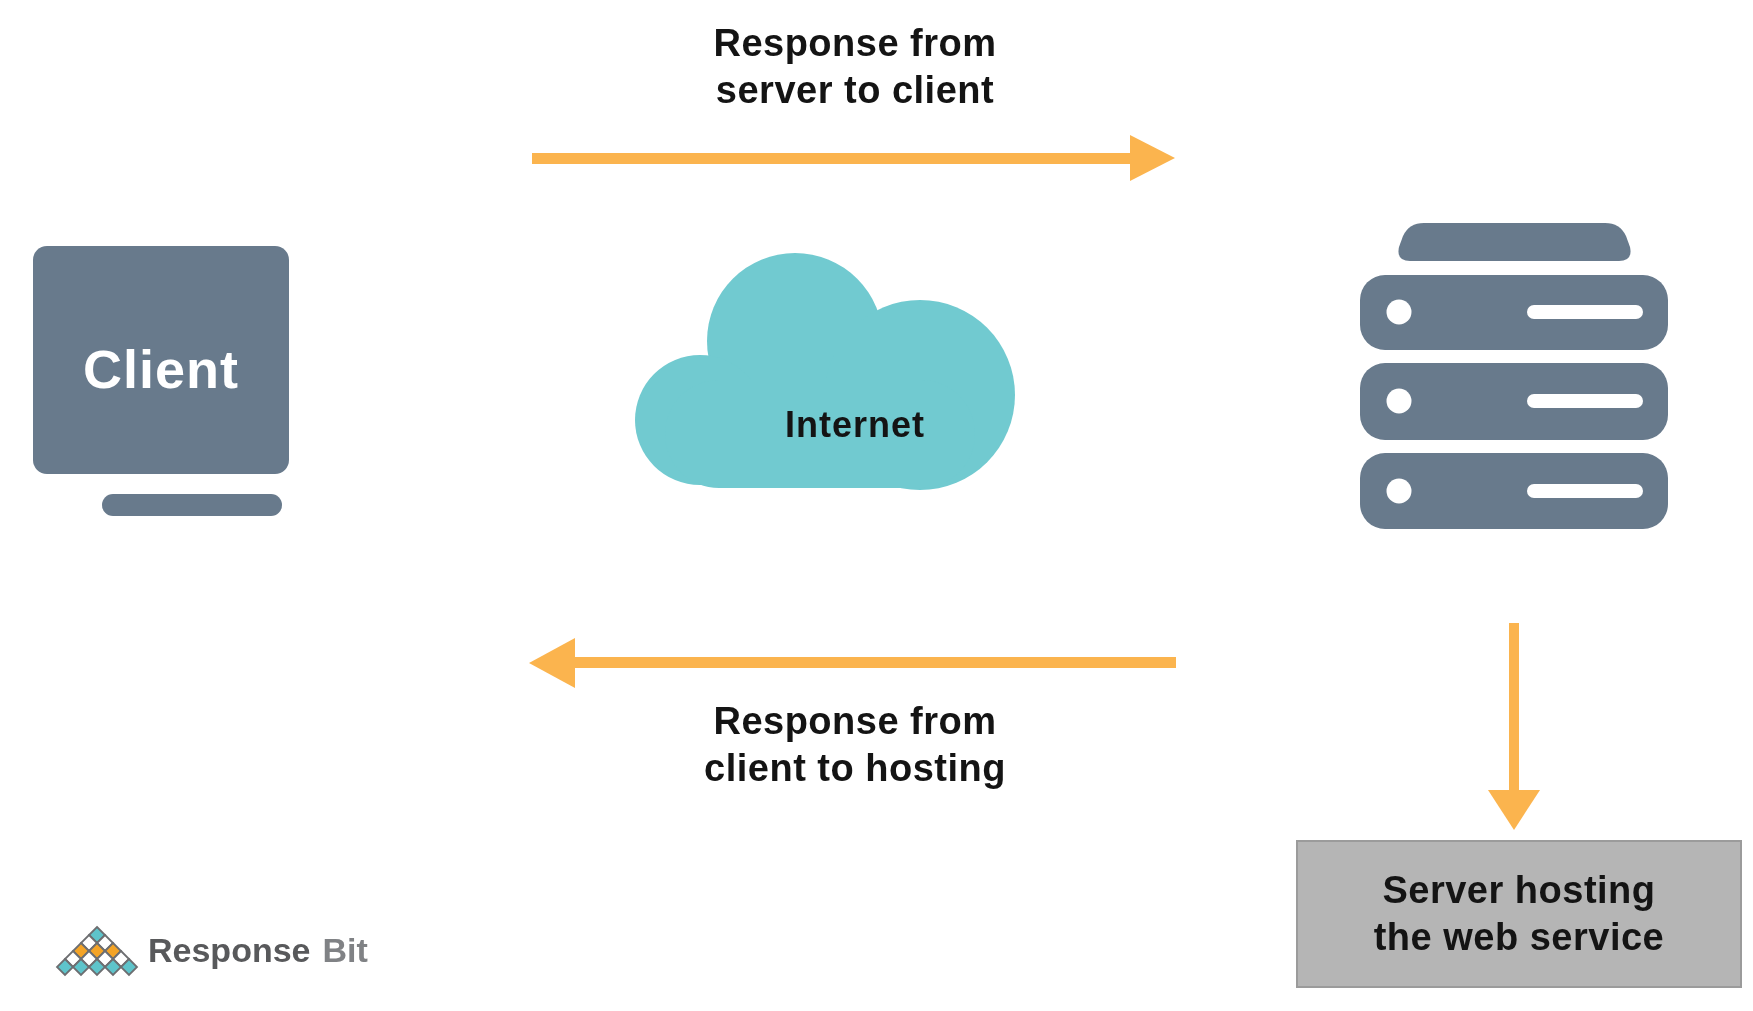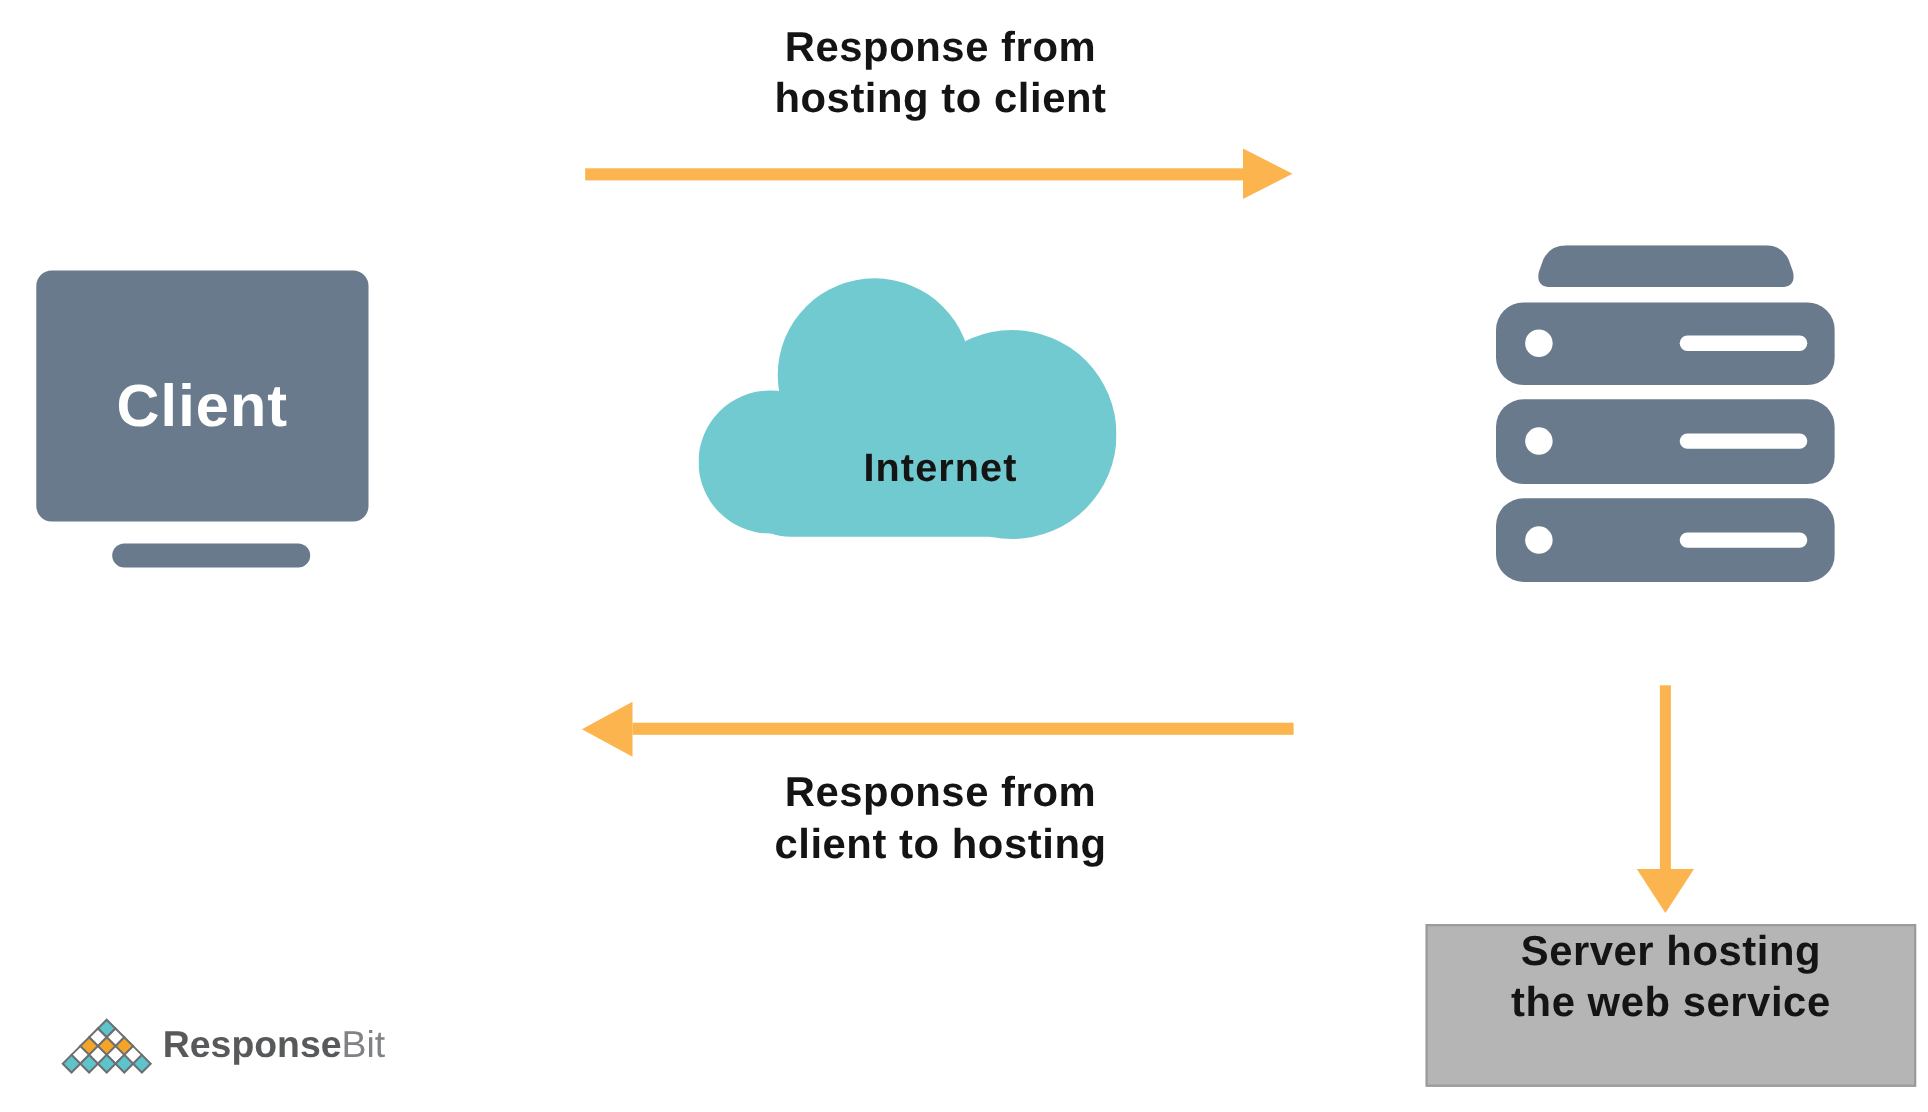--- a/index.html
+++ b/index.html
@@ -42,21 +42,21 @@
   }
   .arrow-line-v{position:absolute;width:10px;background:var(--arrow-orange);}
   .arrow-head-down{
     position:absolute;width:0;height:0;
     border-left:26px solid transparent;border-right:26px solid transparent;
     border-top:40px solid var(--arrow-orange);
   }
 
   
   .monitor-screen{
-    position:absolute;left:33px;top:246px;width:302px;height:228px;
+    position:absolute;left:33px;top:246px;width:256px;height:228px;
     background:var(--slate);border-radius:14px;
     display:flex;align-items:center;justify-content:center;padding-top:18px;
   }
   .monitor-screen .label{
     color:#fff;font-size:54px;font-weight:bold;letter-spacing:1px;
   }
   .monitor-stand{
     position:absolute;left:102px;top:494px;width:180px;height:22px;
     background:var(--slate);border-radius:11px;
   }
@@ -75,43 +75,43 @@
   .server-detail{fill:#fff;}
   .server-label{
     position:absolute;left:1366px;top:550px;width:300px;text-align:center;
     font-size:50px;font-weight:bold;color:var(--text-black);letter-spacing:1px;
   }
 
   
   .hosting-box{
     position:absolute;left:1296px;top:840px;width:446px;height:148px;
     background:var(--box-gray);border:2px solid var(--box-border);
-    display:flex;flex-direction:column;align-items:center;justify-content:flex-start;
+    display:flex;flex-direction:column;align-items:center;justify-content:center;
     font-size:38px;font-weight:bold;line-height:47px;color:var(--text-black);
     text-align:center;letter-spacing:0.5px;
   }
 
   
   .logo{position:absolute;left:55px;top:925px;display:flex;align-items:center;}
   .logo-text{position:absolute;left:93px;top:5px;font-size:34px;line-height:40px;white-space:nowrap;}
   .logo-text .bold{font-weight:bold;color:var(--logo-text-dark);}
-  .logo-text .light{font-weight:normal;color:var(--logo-text-light);}
+  .logo-text .light{font-weight:bold;color:var(--logo-text-light);margin-left:12px;}
   .diamond{stroke:var(--logo-outline);stroke-width:1.8;}
   .d-teal{fill:var(--logo-teal);}
   .d-white{fill:#fff;}
   .d-orange{fill:var(--logo-orange);}
 </style>
 </head>
 <body>
 
 <div class="canvas">
 
   <div class="flow-label top">
     <div>Response from</div>
-    <div>hosting to client</div>
+    <div>server to client</div>
   </div>
 
   <div class="arrow-line-h" style="left:532px;top:153px;width:600px;"></div>
   <div class="arrow-head-right" style="left:1130px;top:135px;"></div>
 
   <div class="monitor-screen">
     <span class="label">Client</span>
   </div>
   <div class="monitor-stand"></div>
 

